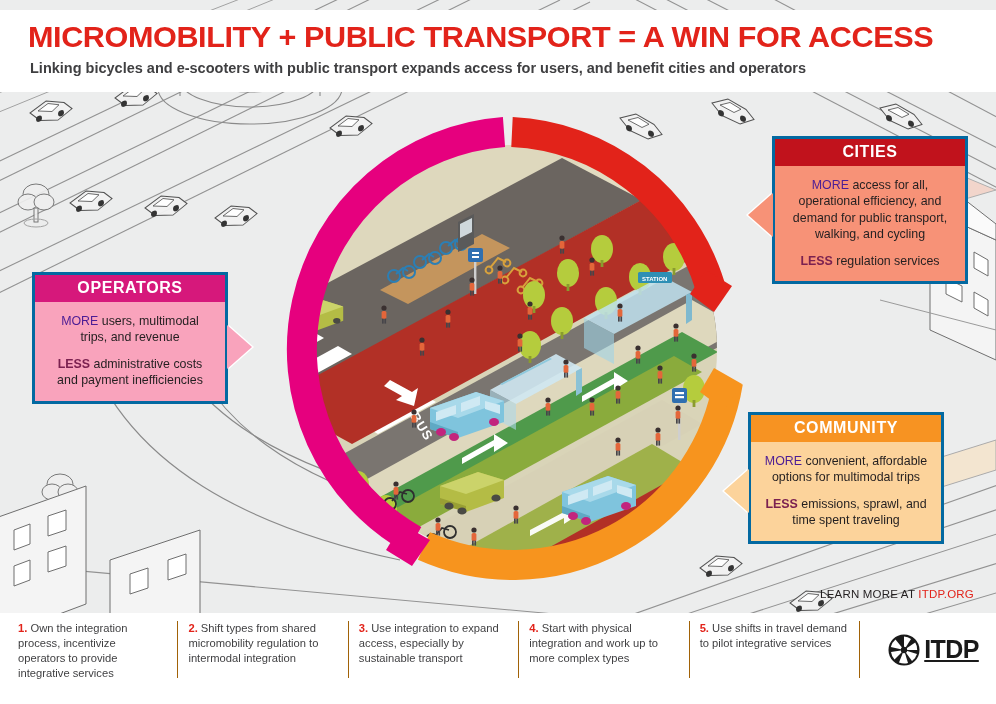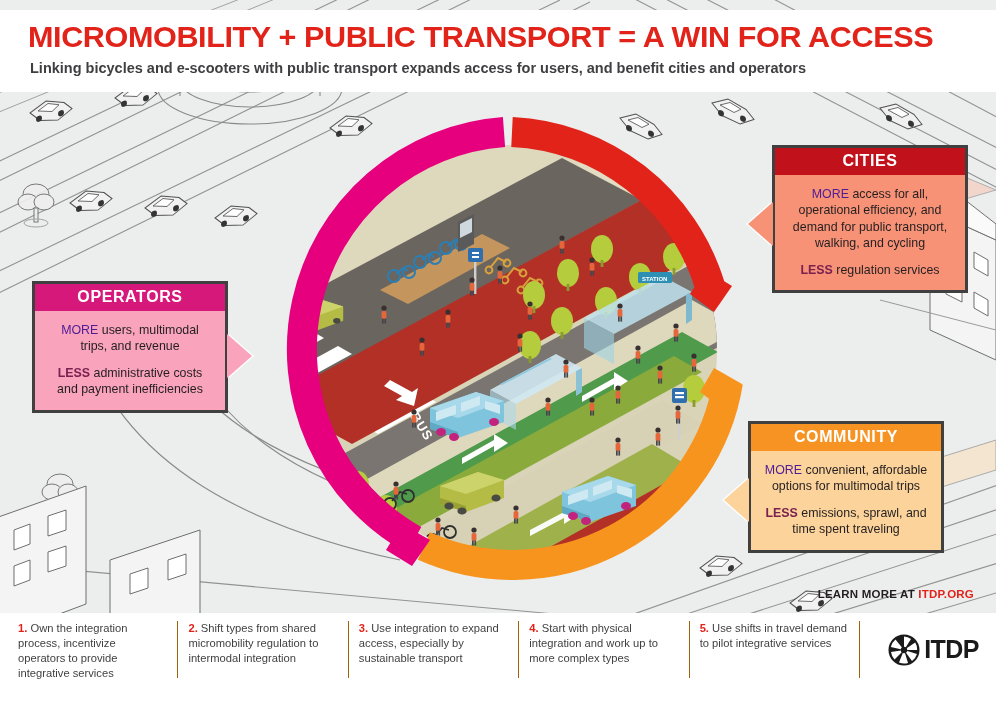--- a/index.html
+++ b/index.html
@@ -32,21 +32,21 @@
   .subtitle{
     font-size:14.5px;font-weight:bold;color:#3f3f41;
     margin:9px 0 0 8px;line-height:1.1;white-space:nowrap;
   }
 
   
   .scene{position:absolute;left:262px;top:100px;width:500px;height:500px;z-index:10;}
   .scene svg{display:block;}
 
   
-  .callout{position:absolute;z-index:40;border:3px solid #404040;box-sizing:border-box;margin-top:9px;}
+  .callout{position:absolute;z-index:40;border:3px solid #0369a1;box-sizing:border-box;}
   .callout .chead{
     color:#ffffff;font-weight:bold;text-align:center;
     font-size:16px;letter-spacing:0.6px;padding:4px 0 5px 0;
   }
   .callout .cbody{
     text-align:center;color:#231f20;font-size:12.4px;line-height:1.32;
     padding:11px 13px 12px 13px;
   }
   .callout .cbody p{margin:0;}
   .callout .cbody p + p{margin-top:10px;}
@@ -79,21 +79,21 @@
   #community-box .ptr{
     position:absolute;left:-27px;top:54px;width:0;height:0;
     border-top:22px solid transparent;border-bottom:22px solid transparent;
     border-right:25px solid #FCD39B;
     filter:drop-shadow(-2px 0 0 #fff);
   }
 
   
   .learnmore{
     position:absolute;right:22px;top:588px;z-index:45;
-    font-size:11.5px;font-weight:bold;letter-spacing:0.2px;color:#231f20;
+    font-size:11.5px;font-weight:normal;letter-spacing:0.2px;color:#231f20;
   }
   .learnmore .dom{color:#E2231A;}
 
   
   .bottom{
     position:absolute;left:0;top:613px;width:996px;height:91px;
     background:#ffffff;z-index:50;
   }
   .bottom-head{
     height:26px;background:#E2231A;color:#ffffff;
@@ -111,21 +111,21 @@
     box-sizing:border-box;
   }
   .action:last-of-type{border-right:1px solid #c9c9c9;}
   .action .num{color:#E2231A;font-weight:bold;}
   .logo-cell{
     width:118px;flex:0 0 118px;display:flex;align-items:center;
     justify-content:center;padding-left:8px;box-sizing:border-box;
   }
   .logo-cell svg{display:block;}
   .logo-text{
-    font-size:25px;font-weight:bold;color:#1a1a1a;letter-spacing:-0.6px;margin-left:3px;
+    font-size:25px;font-weight:bold;color:#1a1a1a;letter-spacing:-0.6px;margin-left:3px;text-decoration:underline;
   }
 </style>
 </head>
 <body>
 
 <div class="stage">
 
   <div class="bg-city">
     <svg viewBox="0 0 996 704" xmlns="http://www.w3.org/2000/svg">
       <defs>

